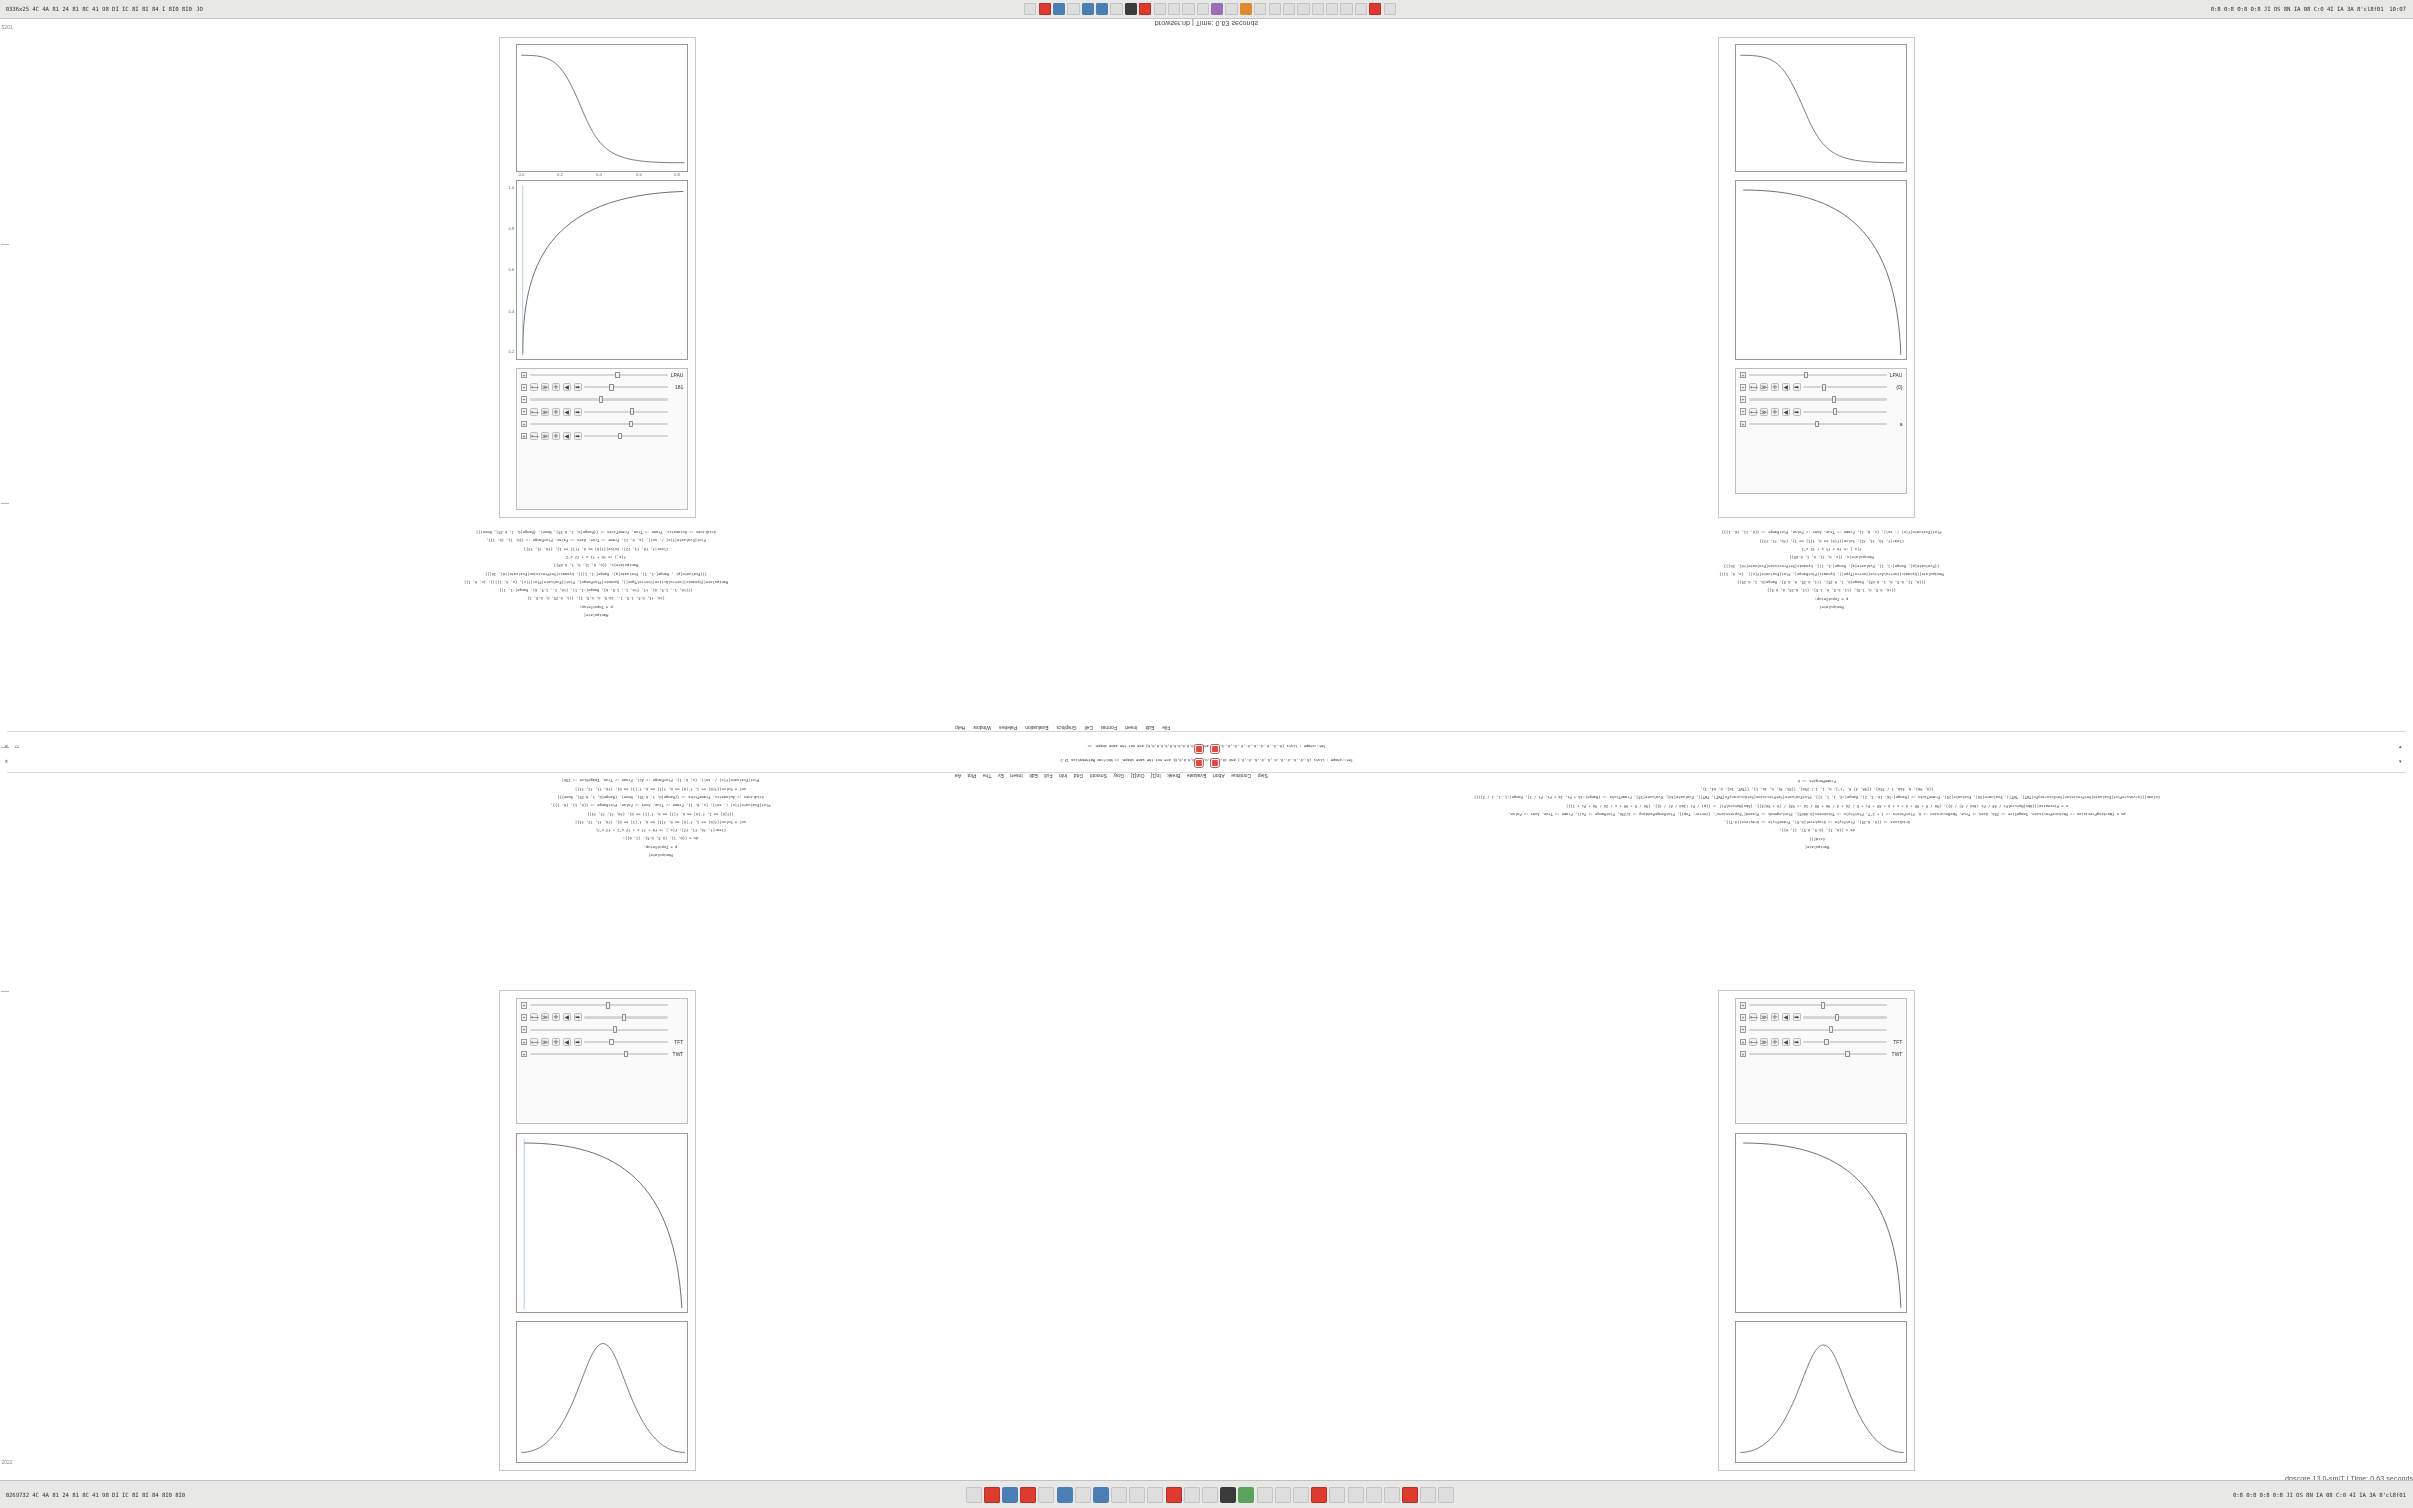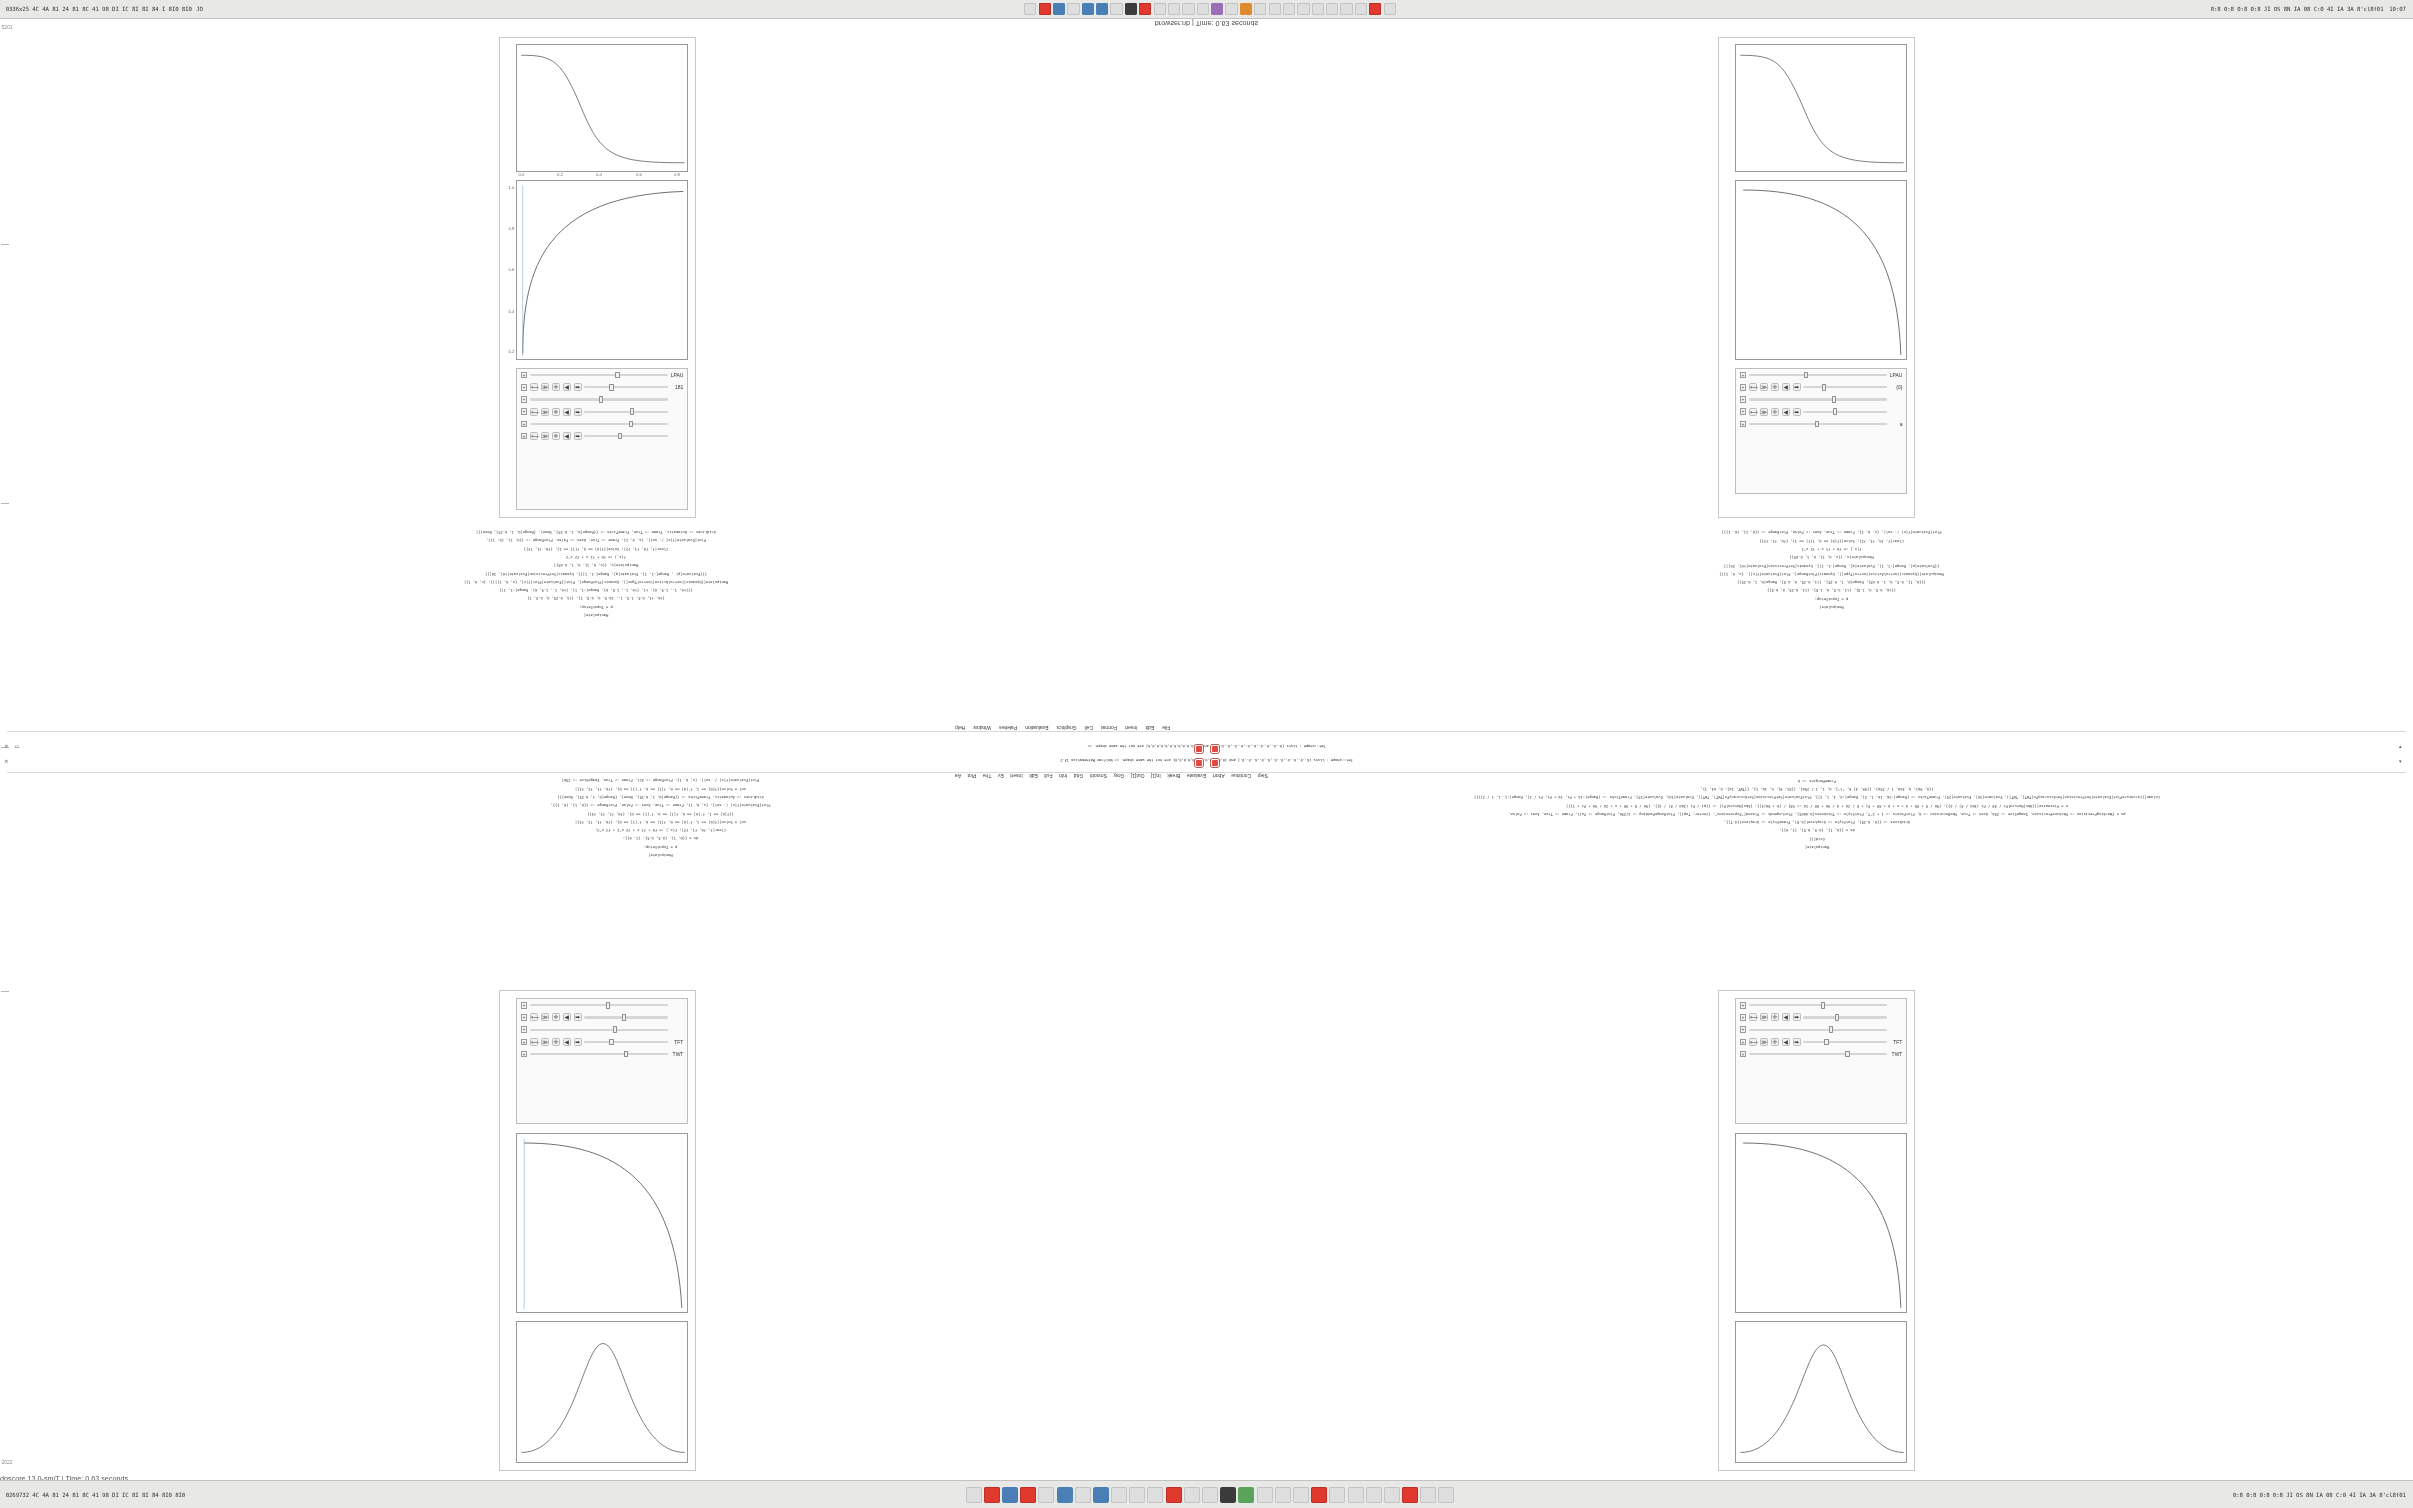--- a/index.html
+++ b/index.html
@@ -39,21 +39,21 @@
   .tray-icon.r { background: #e03a2f; box-shadow: inset 0 0 0 0.7px #b02a22; }
   .tray-icon.b { background: #4a7fb5; }
   .tray-icon.g { background: #5ba25b; }
   .tray-icon.k { background: #3b3b3b; }
   .tray-icon.o { background: #e08a2f; }
   .tray-icon.w { background: #dedede; box-shadow: inset 0 0 0 0.7px #bbb; }
   .tray-icon.p { background: #9a6fb5; }
   .panel.bottom .tray-icon { width: 16px; height: 16px; border-radius: 2.2px; }
   .bottom-title {
     position: absolute; left: 0; right: 0; top: 1474px;
-    text-align: left; font-size: 7.2px; color: #555;
+    text-align: right; font-size: 7.2px; color: #555;
   }
 
   
   .nb-title {
     position: absolute; top: 19.4px; left: 0; width: 2413px;
     text-align: center; font-size: 7.2px; color: #4a4a4a;
     transform: scaleY(-1);
   }
   .win-left-rail {
     position: absolute; left: 0; top: 21.5px; width: 10px; height: 1451px;

